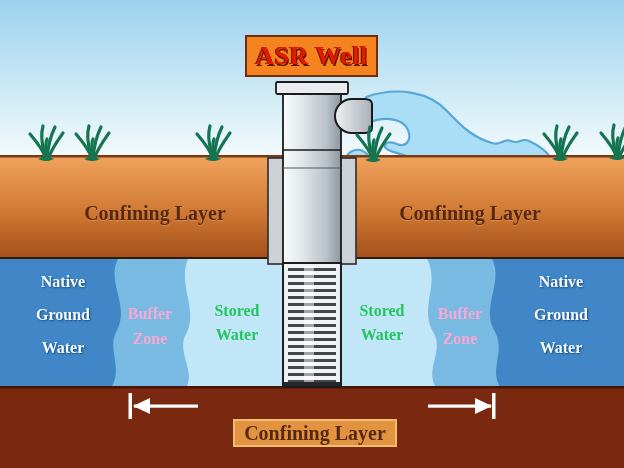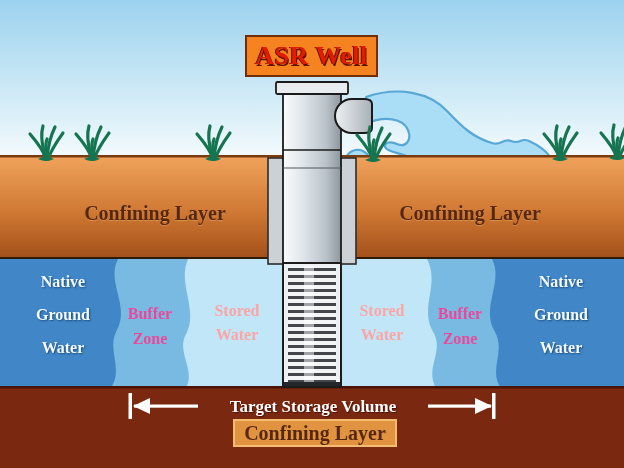--- a/index.html
+++ b/index.html
@@ -17,23 +17,23 @@
     font-size:26px;font-weight:bold;color:#e31c00;
     text-shadow:1px 2px 0 #611000, -1px 0 0 #611000;
     letter-spacing:.5px;
   }
   .confining{color:#572811;font-size:20px;font-weight:bold;width:220px;
     text-shadow:0 1px 1px rgba(255,200,140,.35);}
   .aq{font-weight:bold;font-size:16px;}
   .aq div{line-height:1;}
   .native{color:#f4fbff;text-shadow:1px 1px 2px rgba(8,40,84,.65);width:110px;}
   .native div{margin-bottom:17px;}
-  .buffer{color:#ec4899;width:110px;}
+  .buffer{color:#f9a8d4;width:110px;}
   .buffer div{margin-bottom:9px;}
-  .stored{color:#fca5a5;width:110px;}
+  .stored{color:#22c55e;width:110px;}
   .stored div{margin-bottom:8px;}
   .measure-lbl{
     position:absolute;left:203px;top:397px;width:220px;text-align:center;
     color:#ffffff;font-size:17px;font-weight:bold;
     text-shadow:1px 1px 1px rgba(40,5,0,.6);
   }
   .bottom-box{
     position:absolute;left:233px;top:419px;width:164px;height:28px;
     background:#e2933f;border:2px solid #f2bd72;box-sizing:border-box;
     display:flex;align-items:center;justify-content:center;
@@ -180,19 +180,18 @@
 
   <div class="lbl aq stored" style="left:182px;top:303px;">
     <div>Stored</div>
     <div>Water</div>
   </div>
   <div class="lbl aq stored" style="left:327px;top:303px;">
     <div>Stored</div>
     <div>Water</div>
   </div>
 
-  <div class="measure-lbl">Target Storage Volume</div>
 
   <div class="bottom-box">
     <span>Confining Layer</span>
   </div>
 
 </div>
 
 </body></html>

